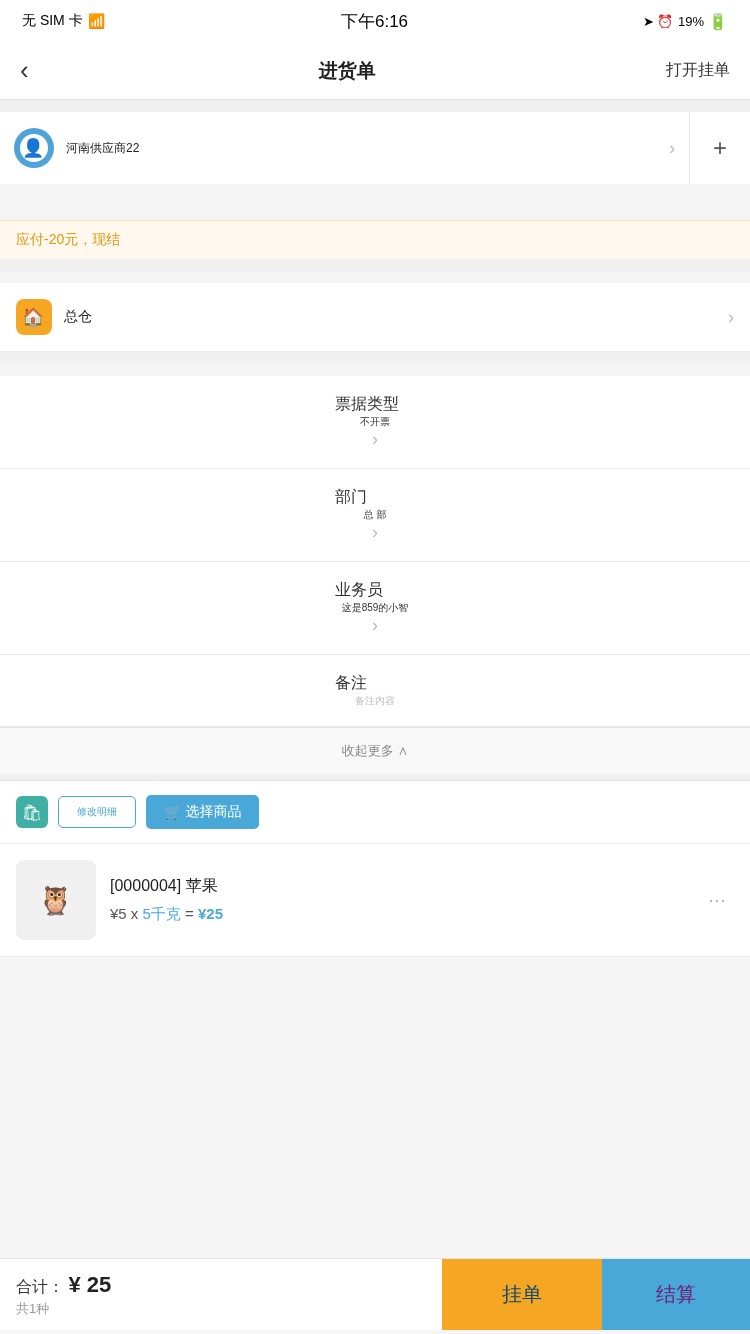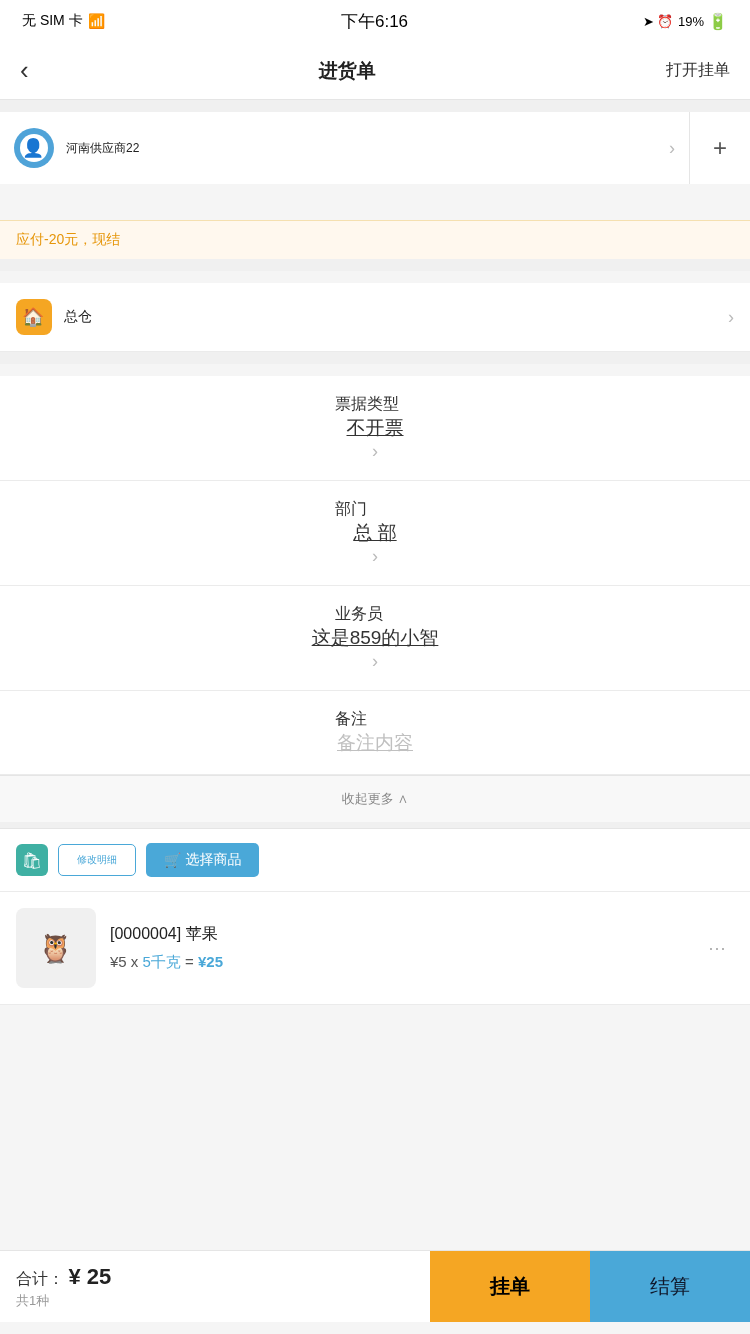--- a/index.html
+++ b/index.html
@@ -134,21 +134,21 @@
     .form-row {
       display: flex;
       align-items: center;
       padding: 18px 16px;
       background: #fff;
       border-bottom: 1px solid #ebebeb;
       cursor: pointer;
       flex-direction: column;
     }
     .form-key { font-size: 16px; color: #333; width: 80px; flex-shrink: 0; }
-    .form-val { font-size: 19px; color: #333; flex: 1; text-decoration: underline; }
+    .form-val { font-size: 10px; color: #333; flex: 1; }
     .form-val.placeholder { color: #c0c0c0; }
 
     
     .collapse-bar {
       background: #f8f8f8;
       text-align: center;
       padding: 14px;
       font-size: 13px;
       color: #888;
       border-top: 1px solid #e5e5e5;
@@ -222,54 +222,53 @@
     .product-info { flex: 1; }
     .product-name { font-size: 16px; color: #222; margin-bottom: 8px; }
     .product-price { font-size: 15px; color: #555; }
     .product-price .highlight { color: #4aa8d8; font-weight: 500; }
     .product-price .total { color: #4aa8d8; font-weight: 600; }
     .product-more { font-size: 18px; color: #aaa; cursor: pointer; padding: 4px 8px; }
 
     
     .bottom-footer {
       position: fixed;
-      bottom: 12px;
+      bottom: 4px;
       width: 750px;
       display: flex;
       align-items: stretch;
       height: 72px;
       background: #fff;
       border-top: 1px solid #e5e5e5;
     }
     .footer-total {
       flex: 1;
       display: flex;
       flex-direction: column;
       justify-content: center;
       padding: 0 16px;
     }
     .footer-total-label { font-size: 16px; color: #333; display: inline; }
     .footer-total-amount { font-size: 22px; color: #222; font-weight: 600; }
     .footer-total-sub { font-size: 13px; color: #999; margin-top: 2px; }
     .btn-hang {
       width: 160px;
       background: #f5a623;
-      color: #000000;
+      color: #0c4a6e;
       font-size: 20px;
       display: flex;
       align-items: center;
       justify-content: center;
       cursor: pointer;
       border: none;
-      font-weight: bold;
     }
     .btn-settle {
-      width: 160px;
+      width: 148px;
       background: #4aa8d8;
-      color: #0f172a;
+      color: #701a75;
       font-size: 20px;
       display: flex;
       align-items: center;
       justify-content: center;
       cursor: pointer;
       border: none;
     }
 
     
     .owl-icon { font-size: 28px; color: #ccc; }

